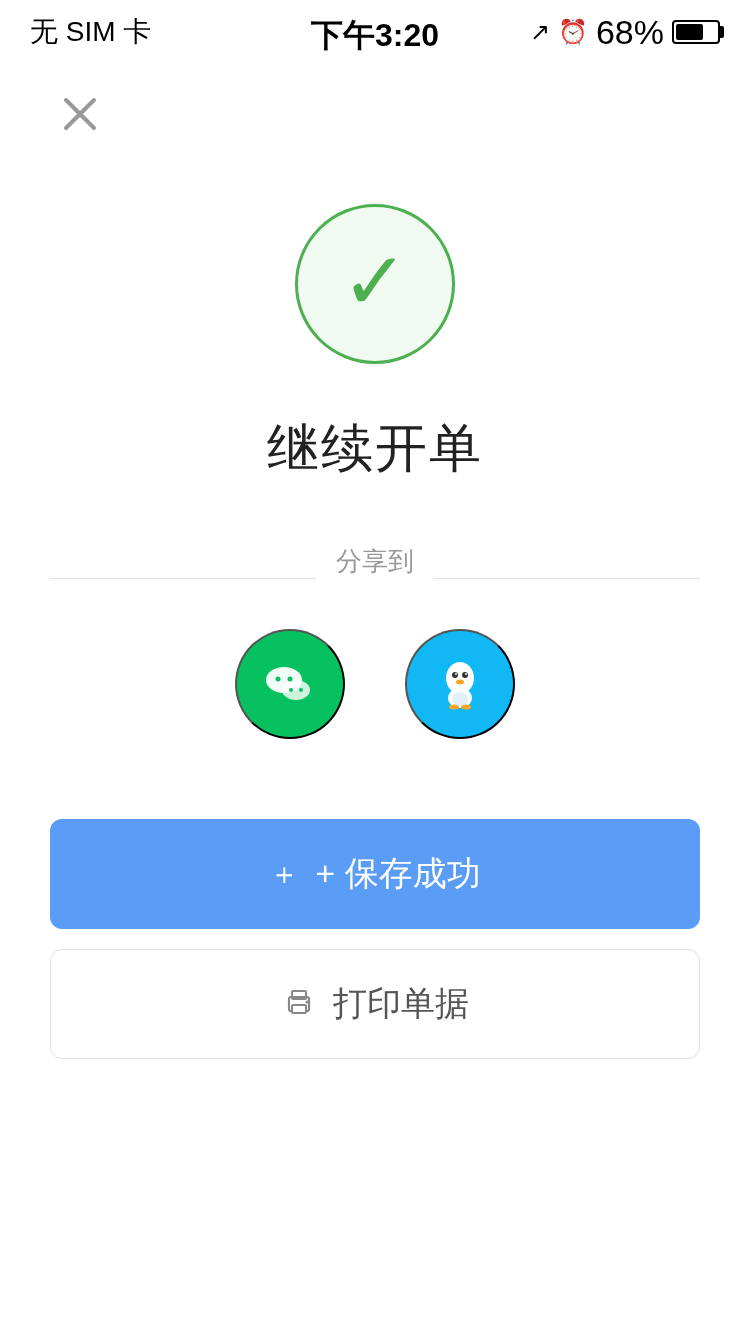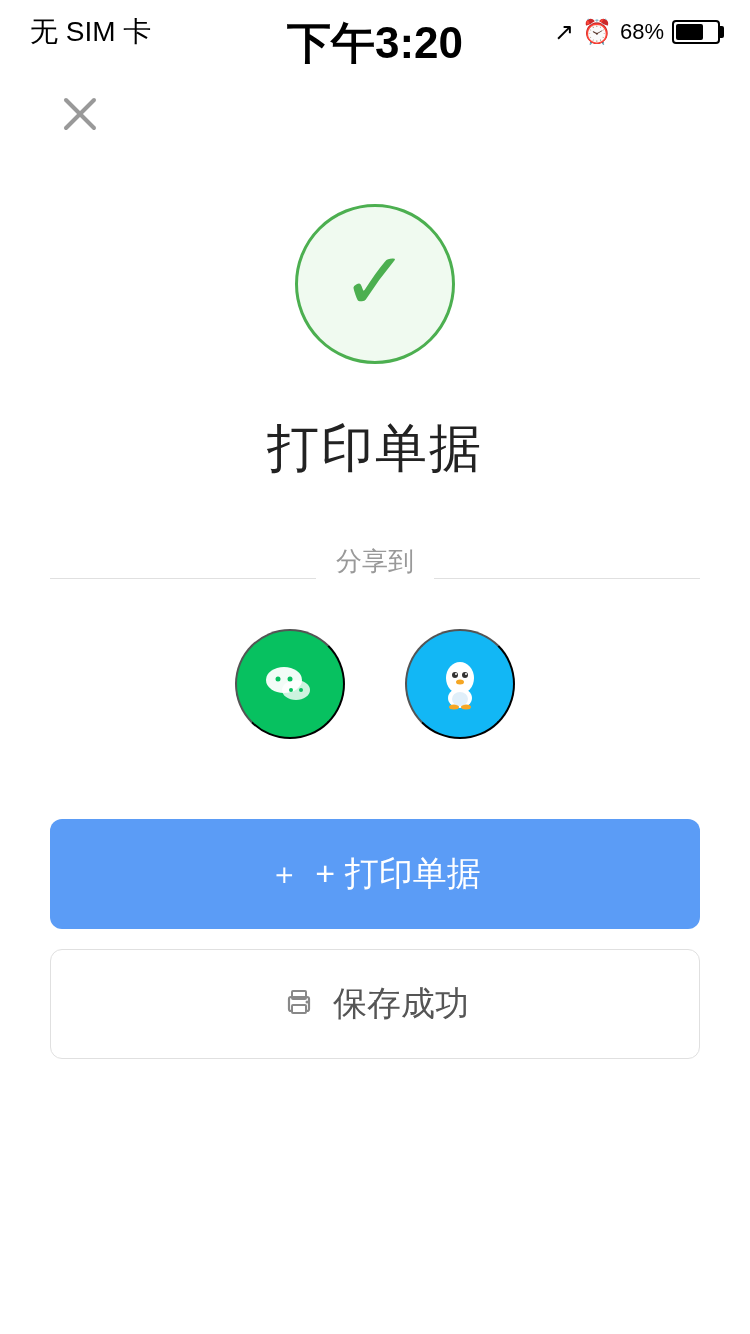--- a/index.html
+++ b/index.html
@@ -24,21 +24,21 @@
     }
     .status-left {
       display: flex;
       align-items: center;
       gap: 10px;
       font-size: 28px;
       color: #000;
       font-weight: 500;
     }
     .status-center {
-      font-size: 44px;
+      font-size: 32px;
       font-weight: 600;
       color: #000;
       position: absolute;
       left: 50%;
       transform: translateX(-50%);
       top: 14px;
     }
     .status-right {
       display: flex;
       align-items: center;
@@ -215,41 +215,41 @@
         <path d="M11 16 Q18 10 25 16" stroke="#000" stroke-width="3" stroke-linecap="round" fill="none"></path>
         <path d="M5 10 Q18 2 31 10" stroke="#000" stroke-width="3" stroke-linecap="round" fill="none"></path>
         <circle cx="18" cy="23" r="2.5" fill="#000"></circle>
       </svg>
     </span>
   </div>
   <div class="status-center">下午3:20</div>
   <div class="status-right">
     <span style="font-size:24px;">↗</span>
     <span style="font-size:24px;">⏰</span>
-    <span style="font-size:22px;">68%</span>
+    <span style="font-size:34px;">68%</span>
     <div class="battery-icon">
       <div class="battery-fill"></div>
     </div>
   </div>
 </div>
 
 <div class="main-content">
 
   <button class="close-btn" style="background:none;border:none;outline:none;">
     <svg viewBox="0 0 44 44" fill="none" xmlns="http://www.w3.org/2000/svg">
       <line x1="8" y1="8" x2="36" y2="36" stroke="#999" stroke-width="4" stroke-linecap="round"></line>
       <line x1="36" y1="8" x2="8" y2="36" stroke="#999" stroke-width="4" stroke-linecap="round"></line>
     </svg>
   </button>
 
   <div class="success-circle">
     <span class="checkmark">✓</span>
   </div>
 
-  <div class="success-title">打印单据</div>
+  <div class="success-title">继续开单</div>
 
   <div class="divider-section">
     <div class="divider-line"></div>
     <span class="divider-label">分享到</span>
     <div class="divider-line"></div>
   </div>
 
   <div class="share-icons">
     <button class="share-btn wechat-btn">
 
@@ -284,28 +284,28 @@
         <ellipse cx="38" cy="55" rx="5" ry="2.5" fill="#f5a623"></ellipse>
 
         <ellipse cx="32" cy="47" rx="8" ry="7" fill="#cce5f5" opacity="0.6"></ellipse>
       </svg>
     </button>
   </div>
 
   <div class="action-buttons">
     <button class="btn btn-primary">
       <span class="btn-icon">＋</span>
-      <span style="font-size:34px;">+ 打印单据</span>
+      <span style="font-size:34px;">+ 保存成功</span>
     </button>
     <button class="btn btn-secondary">
       <span class="btn-icon">
         <svg width="36" height="36" viewBox="0 0 36 36" fill="none" xmlns="http://www.w3.org/2000/svg">
           <rect x="8" y="13" width="20" height="14" rx="2" stroke="#888" stroke-width="2.2" fill="none"></rect>
           <rect x="11" y="7" width="14" height="8" rx="1" stroke="#888" stroke-width="2" fill="none"></rect>
           <rect x="11" y="21" width="14" height="8" rx="1" fill="white" stroke="#888" stroke-width="2"></rect>
           <circle cx="26" cy="18" r="1.5" fill="#888"></circle>
         </svg>
       </span>
-      <span>保存成功</span>
+      <span>打印单据</span>
     </button>
   </div>
 
 </div>
 
 </body></html>

